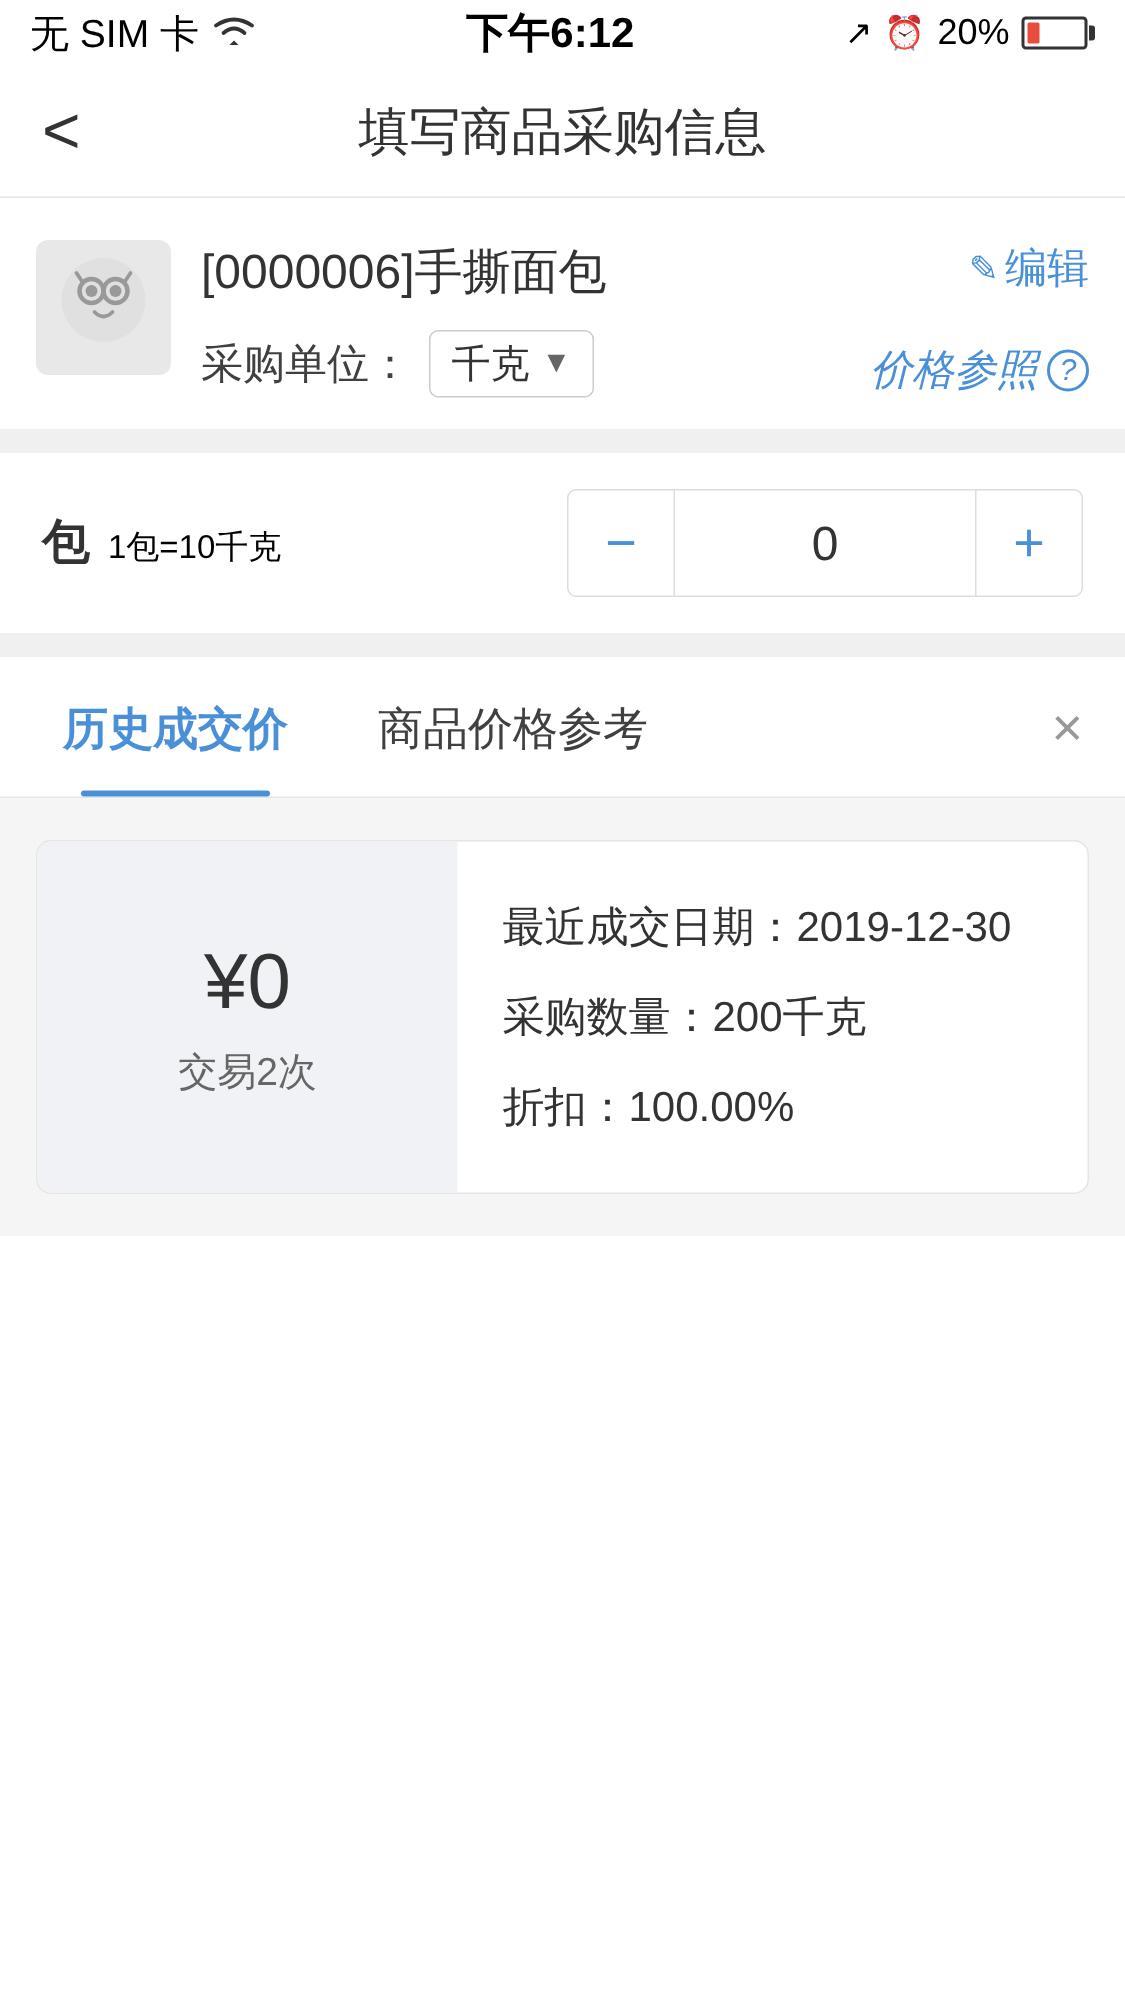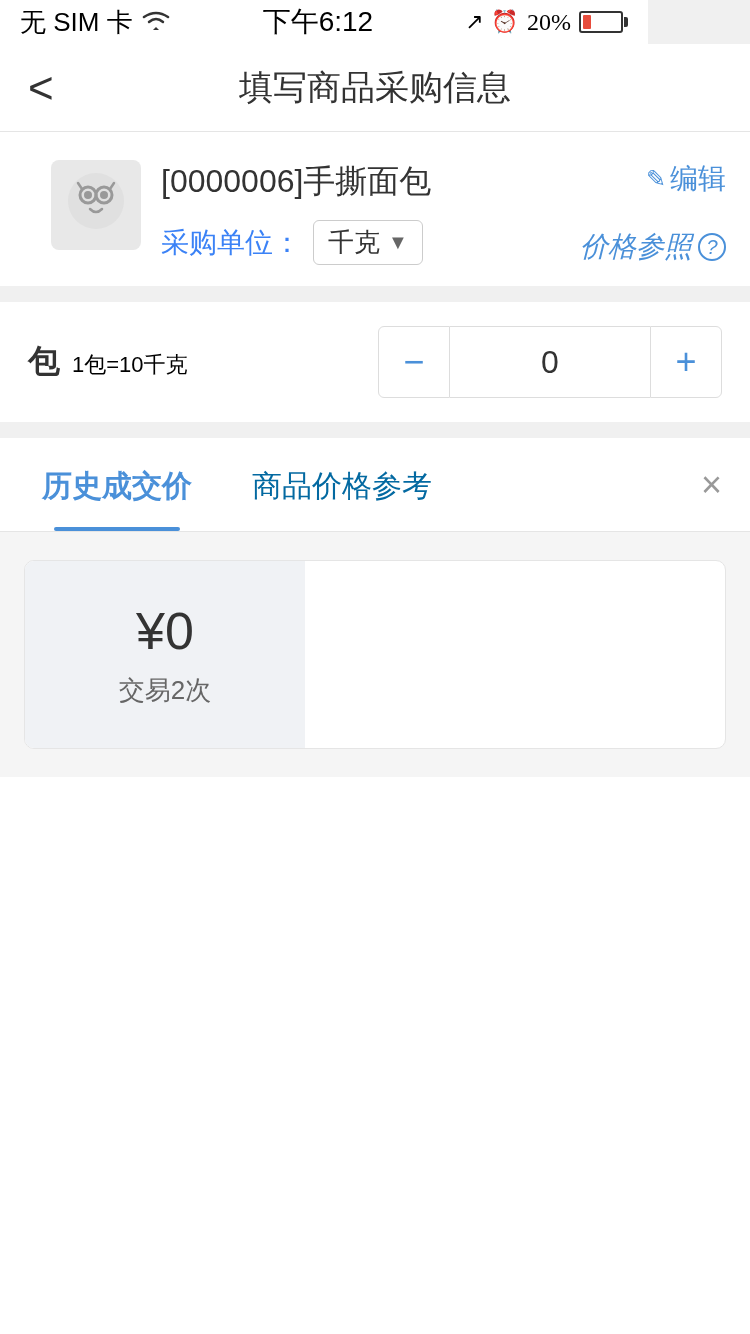--- a/index.html
+++ b/index.html
@@ -7,38 +7,38 @@
     body {
       width: 750px;
       min-height: 1334px;
       font-family: -apple-system, "PingFang SC", "Helvetica Neue", sans-serif;
       background: #f0f0f0;
       font-size: 28px;
     }
 
     
     .status-bar {
-      width: 648px;
+      width: 750px;
       height: 44px;
       background: #fff;
       display: flex;
       align-items: center;
       justify-content: space-between;
       padding: 0 20px;
       font-size: 26px;
       font-weight: 500;
     }
     .status-left {
       display: flex;
       align-items: center;
       gap: 8px;
     }
     .status-center {
       font-size: 28px;
-      font-weight: 400;
+      font-weight: 700;
     }
     .status-right {
       display: flex;
       align-items: center;
       gap: 8px;
       font-size: 24px;
     }
     .battery-icon {
       display: inline-flex;
       align-items: center;
@@ -96,21 +96,20 @@
     
     .product-card {
       background: #fff;
       margin: 0;
       padding: 28px 24px 20px;
     }
     .product-header {
       display: flex;
       align-items: flex-start;
       justify-content: space-between;
-      margin-left: 27px;
     }
     .product-left {
       display: flex;
       align-items: flex-start;
       gap: 20px;
     }
     .product-thumb {
       width: 90px;
       height: 90px;
       background: #e8e8e8;
@@ -134,21 +133,21 @@
       color: #333;
       font-weight: 500;
     }
     .product-unit-row {
       display: flex;
       align-items: center;
       gap: 12px;
     }
     .unit-label {
       font-size: 28px;
-      color: #3b82f6;
+      color: #404040;
     }
     .unit-select {
       display: flex;
       align-items: center;
       border: 1px solid #ccc;
       border-radius: 6px;
       padding: 4px 14px;
       font-size: 26px;
       color: #333;
       gap: 8px;
@@ -255,21 +254,21 @@
       background: #fff;
       display: flex;
       align-items: center;
       padding: 0 12px;
       position: relative;
       border-bottom: 1px solid #e5e5e5;
     }
     .tab-item {
       padding: 28px 30px 24px;
       font-size: 30px;
-      color: #0369a1;
+      color: #404040;
       cursor: pointer;
       position: relative;
     }
     .tab-item.active {
       color: #4a90d9;
       font-weight: 600;
     }
     .tab-item.active::after {
       content: '';
       position: absolute;
@@ -353,21 +352,21 @@
         <path d="M15 18 L18 21 L15 21 L12 21 Z" fill="#333"></path>
         <path d="M8 13 Q15 7 22 13" stroke="#333" stroke-width="2.5" fill="none" stroke-linecap="round"></path>
         <path d="M3 8 Q15 0 27 8" stroke="#333" stroke-width="2.5" fill="none" stroke-linecap="round"></path>
       </svg>
     </span>
   </div>
   <div class="status-center">下午6:12</div>
   <div class="status-right">
     <span style="font-size:22px;">↗</span>
     <span style="font-size:22px;">⏰</span>
-    <span style="font-size:24px;font-family:Liberation Serif, serif;">20%</span>
+    <span style="font-size:24px;">20%</span>
     <span class="battery-icon">
       <span class="battery-body">
         <span class="battery-fill"></span>
       </span>
       <span class="battery-tip"></span>
     </span>
   </div>
 </div>
 
 <div class="nav-bar">
@@ -442,17 +441,28 @@
   </div>
 
   <div class="price-card-wrapper">
     <div class="price-card">
       <div class="price-left-panel">
         <div class="price-amount">
           <span>¥</span><span>0</span>
         </div>
         <div class="price-tx-count">交易2次</div>
       </div>
+      <div class="price-right-panel">
+        <div class="price-detail-item">
+          <span>最近成交日期：</span><span>2019-12-30</span>
+        </div>
+        <div class="price-detail-item">
+          <span>采购数量：</span><span>200千克</span>
+        </div>
+        <div class="price-detail-item">
+          <span>折扣：</span><span>100.00%</span>
+        </div>
+      </div>
     </div>
   </div>
 
   <div class="bottom-content"></div>
 </div>
 
 </body></html>

